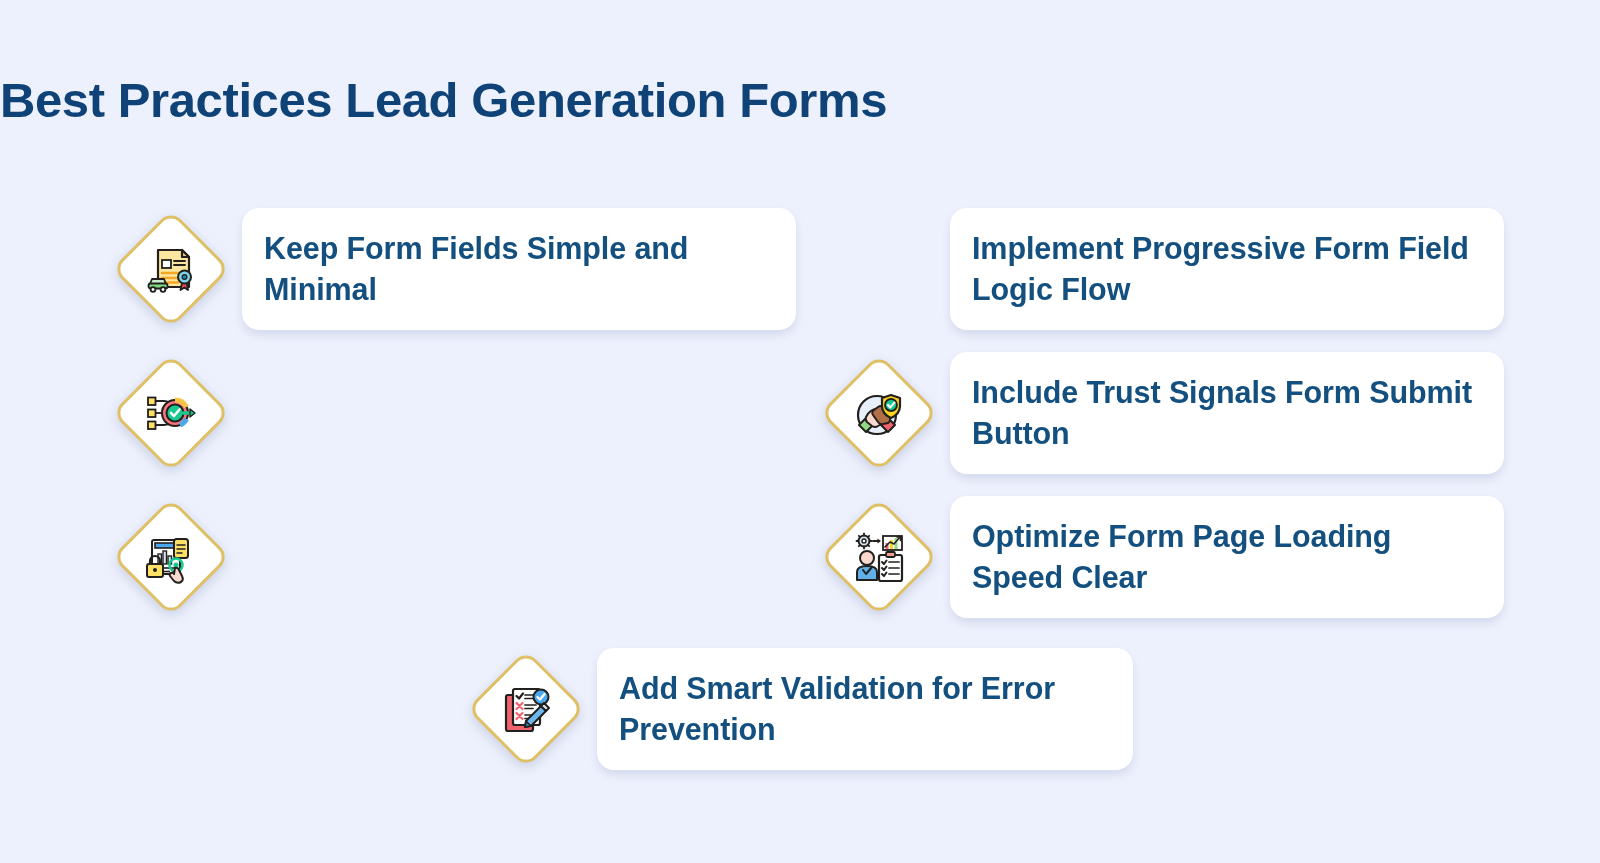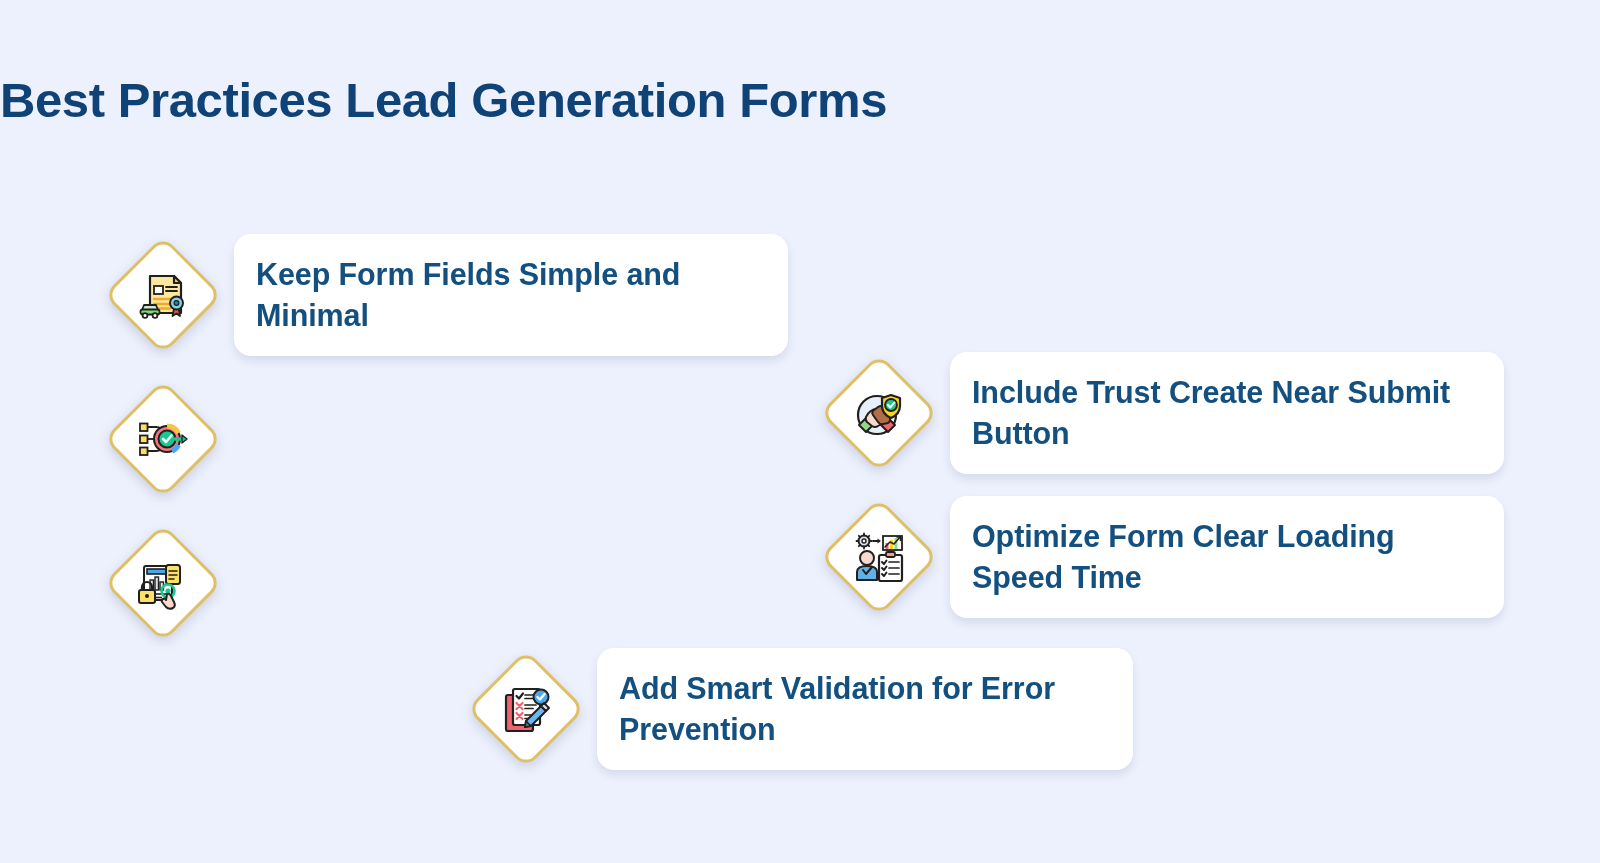--- a/index.html
+++ b/index.html
@@ -36,21 +36,21 @@
     left: 96px;
     width: 1408px;
     height: 430px;
   }
 
   .column {
     position: absolute;
     top: 0;
     width: 684px;
   }
-  .column.left  { left: 8px; margin-top: 26px; }
+  .column.left  { left: 16px; }
   .column.right { left: 724px; }
 
   .row {
     position: relative;
     height: 122px;
     margin-bottom: 22px;
   }
 
   
   .bottom-row {
@@ -219,20 +219,23 @@
           </svg>
         </div>
       </div>
     </div>
 
   </div>
 
   <div class="column right">
 
     <div class="row">
+      <div class="card">
+        <div class="card-text">Implement Progressive Form Field Logic Flow</div>
+      </div>
     </div>
 
     <div class="row">
       <div class="diamond">
         <div class="shape"></div>
         <div class="glyph">
           <svg width="58" height="58" viewBox="0 0 58 58">
             <circle cx="27" cy="31" r="19" fill="#e7f0fa" stroke="#22201e" stroke-width="2.2"></circle>
 
             <path d="M9 41 l9 -9 l7 7 l-9 9 z" fill="#8fd987" stroke="#22201e" stroke-width="2" stroke-linejoin="round"></path>
@@ -243,21 +246,21 @@
 
             <path d="M40 36 q1 -9 -5 -13 q-4 -2 -7 0 l-4 3 q-3 2 -1 5 l5 7 q2 3 5 2 l5 -1 q2 -1 2 -3 z" fill="#b06f46" stroke="#22201e" stroke-width="2" stroke-linejoin="round"></path>
 
             <path d="M41 11 l9 3 v8 q0 8 -9 12 q-9 -4 -9 -12 v-8 z" fill="#fdd520" stroke="#22201e" stroke-width="2.2" stroke-linejoin="round"></path>
             <circle cx="41" cy="21" r="6" fill="#17c98f" stroke="#22201e" stroke-width="1.8"></circle>
             <path d="M38 21 L40.3 23.4 L44.4 18.6" fill="none" stroke="#ffffff" stroke-width="2.2" stroke-linecap="round" stroke-linejoin="round"></path>
           </svg>
         </div>
       </div>
       <div class="card">
-        <div class="card-text">Include Trust Create Near Submit Button</div>
+        <div class="card-text">Include Trust Signals Form Submit Button</div>
       </div>
     </div>
 
     <div class="row">
       <div class="diamond">
         <div class="shape"></div>
         <div class="glyph">
           <svg width="58" height="58" viewBox="0 0 58 58">
 
             <circle cx="14" cy="13" r="5.5" fill="#d9e6f2" stroke="#22201e" stroke-width="2"></circle>
@@ -296,21 +299,21 @@
             </g>
             <g fill="none" stroke="#22201e" stroke-width="2" stroke-linecap="round" stroke-linejoin="round">
               <path d="M32 34 L34 36 L36.5 32.5"></path>
               <path d="M32 40 L34 42 L36.5 38.5"></path>
               <path d="M32 46 L34 48 L36.5 44.5"></path>
             </g>
           </svg>
         </div>
       </div>
       <div class="card">
-        <div class="card-text">Optimize Form Clear Loading Speed Time</div>
+        <div class="card-text">Optimize Form Page Loading Speed Clear</div>
       </div>
     </div>
 
   </div>
 </div>
 
 <div class="bottom-row">
   <div class="row">
     <div class="diamond">
       <div class="shape"></div>

